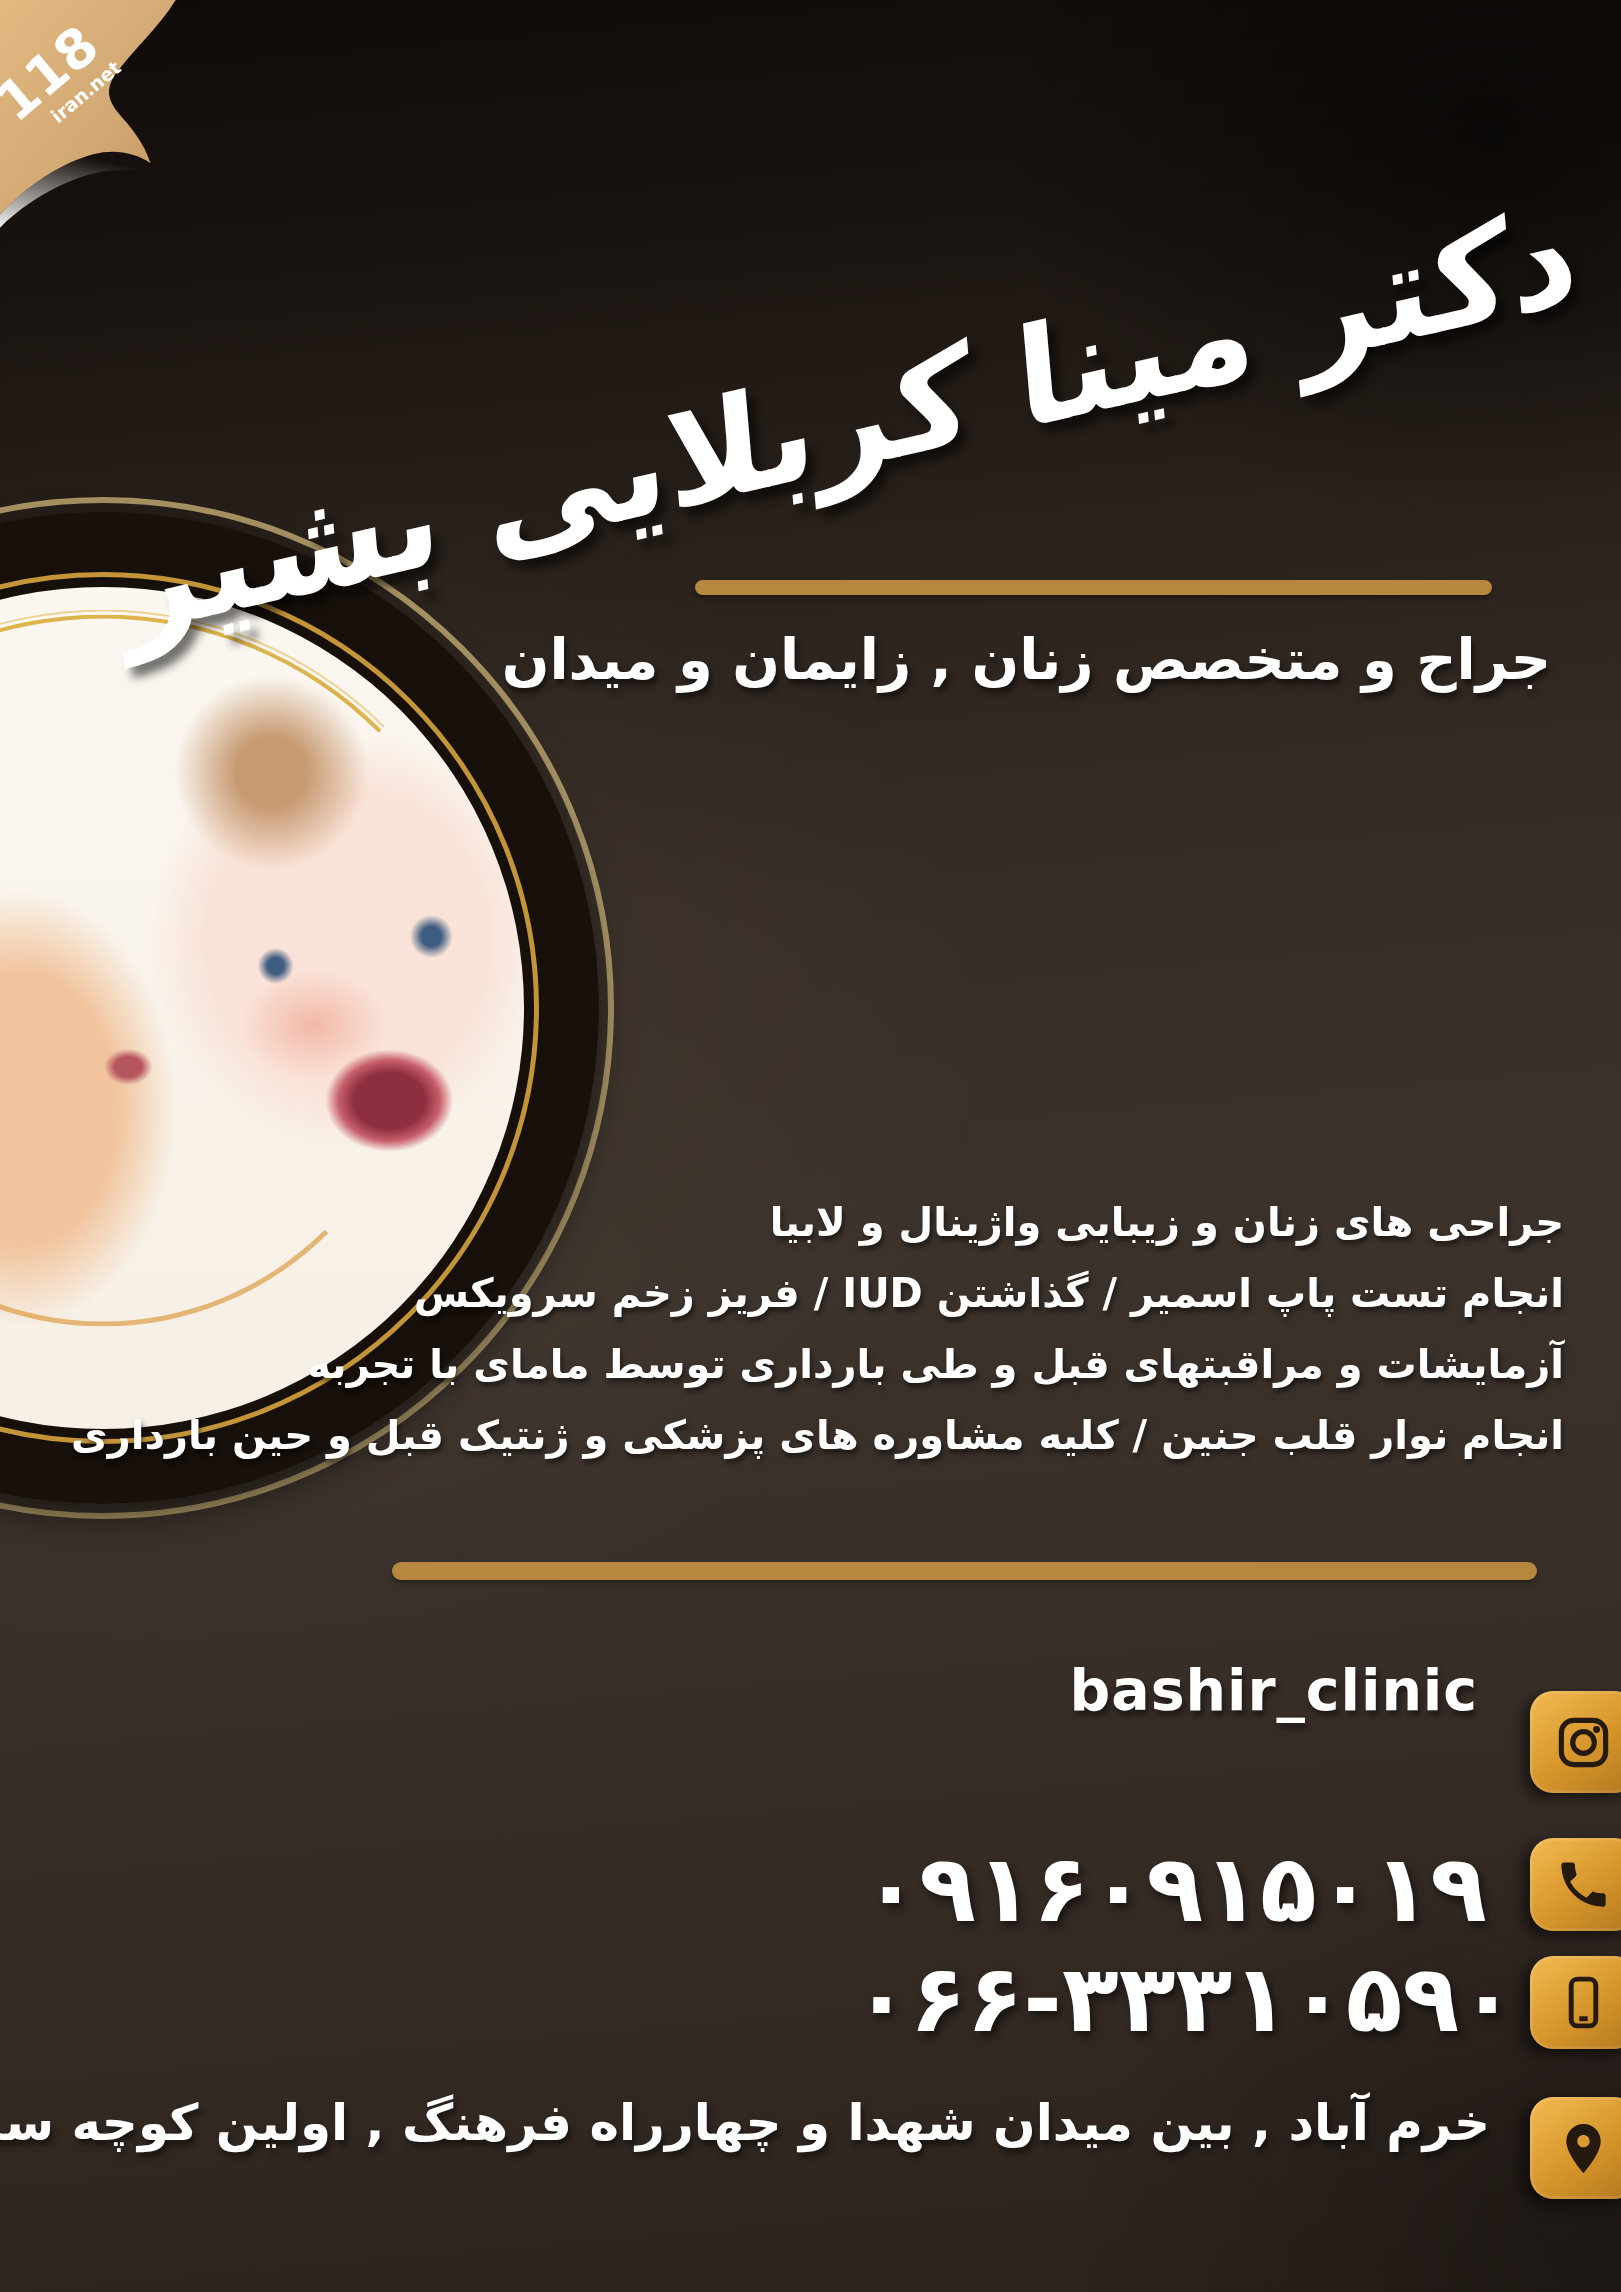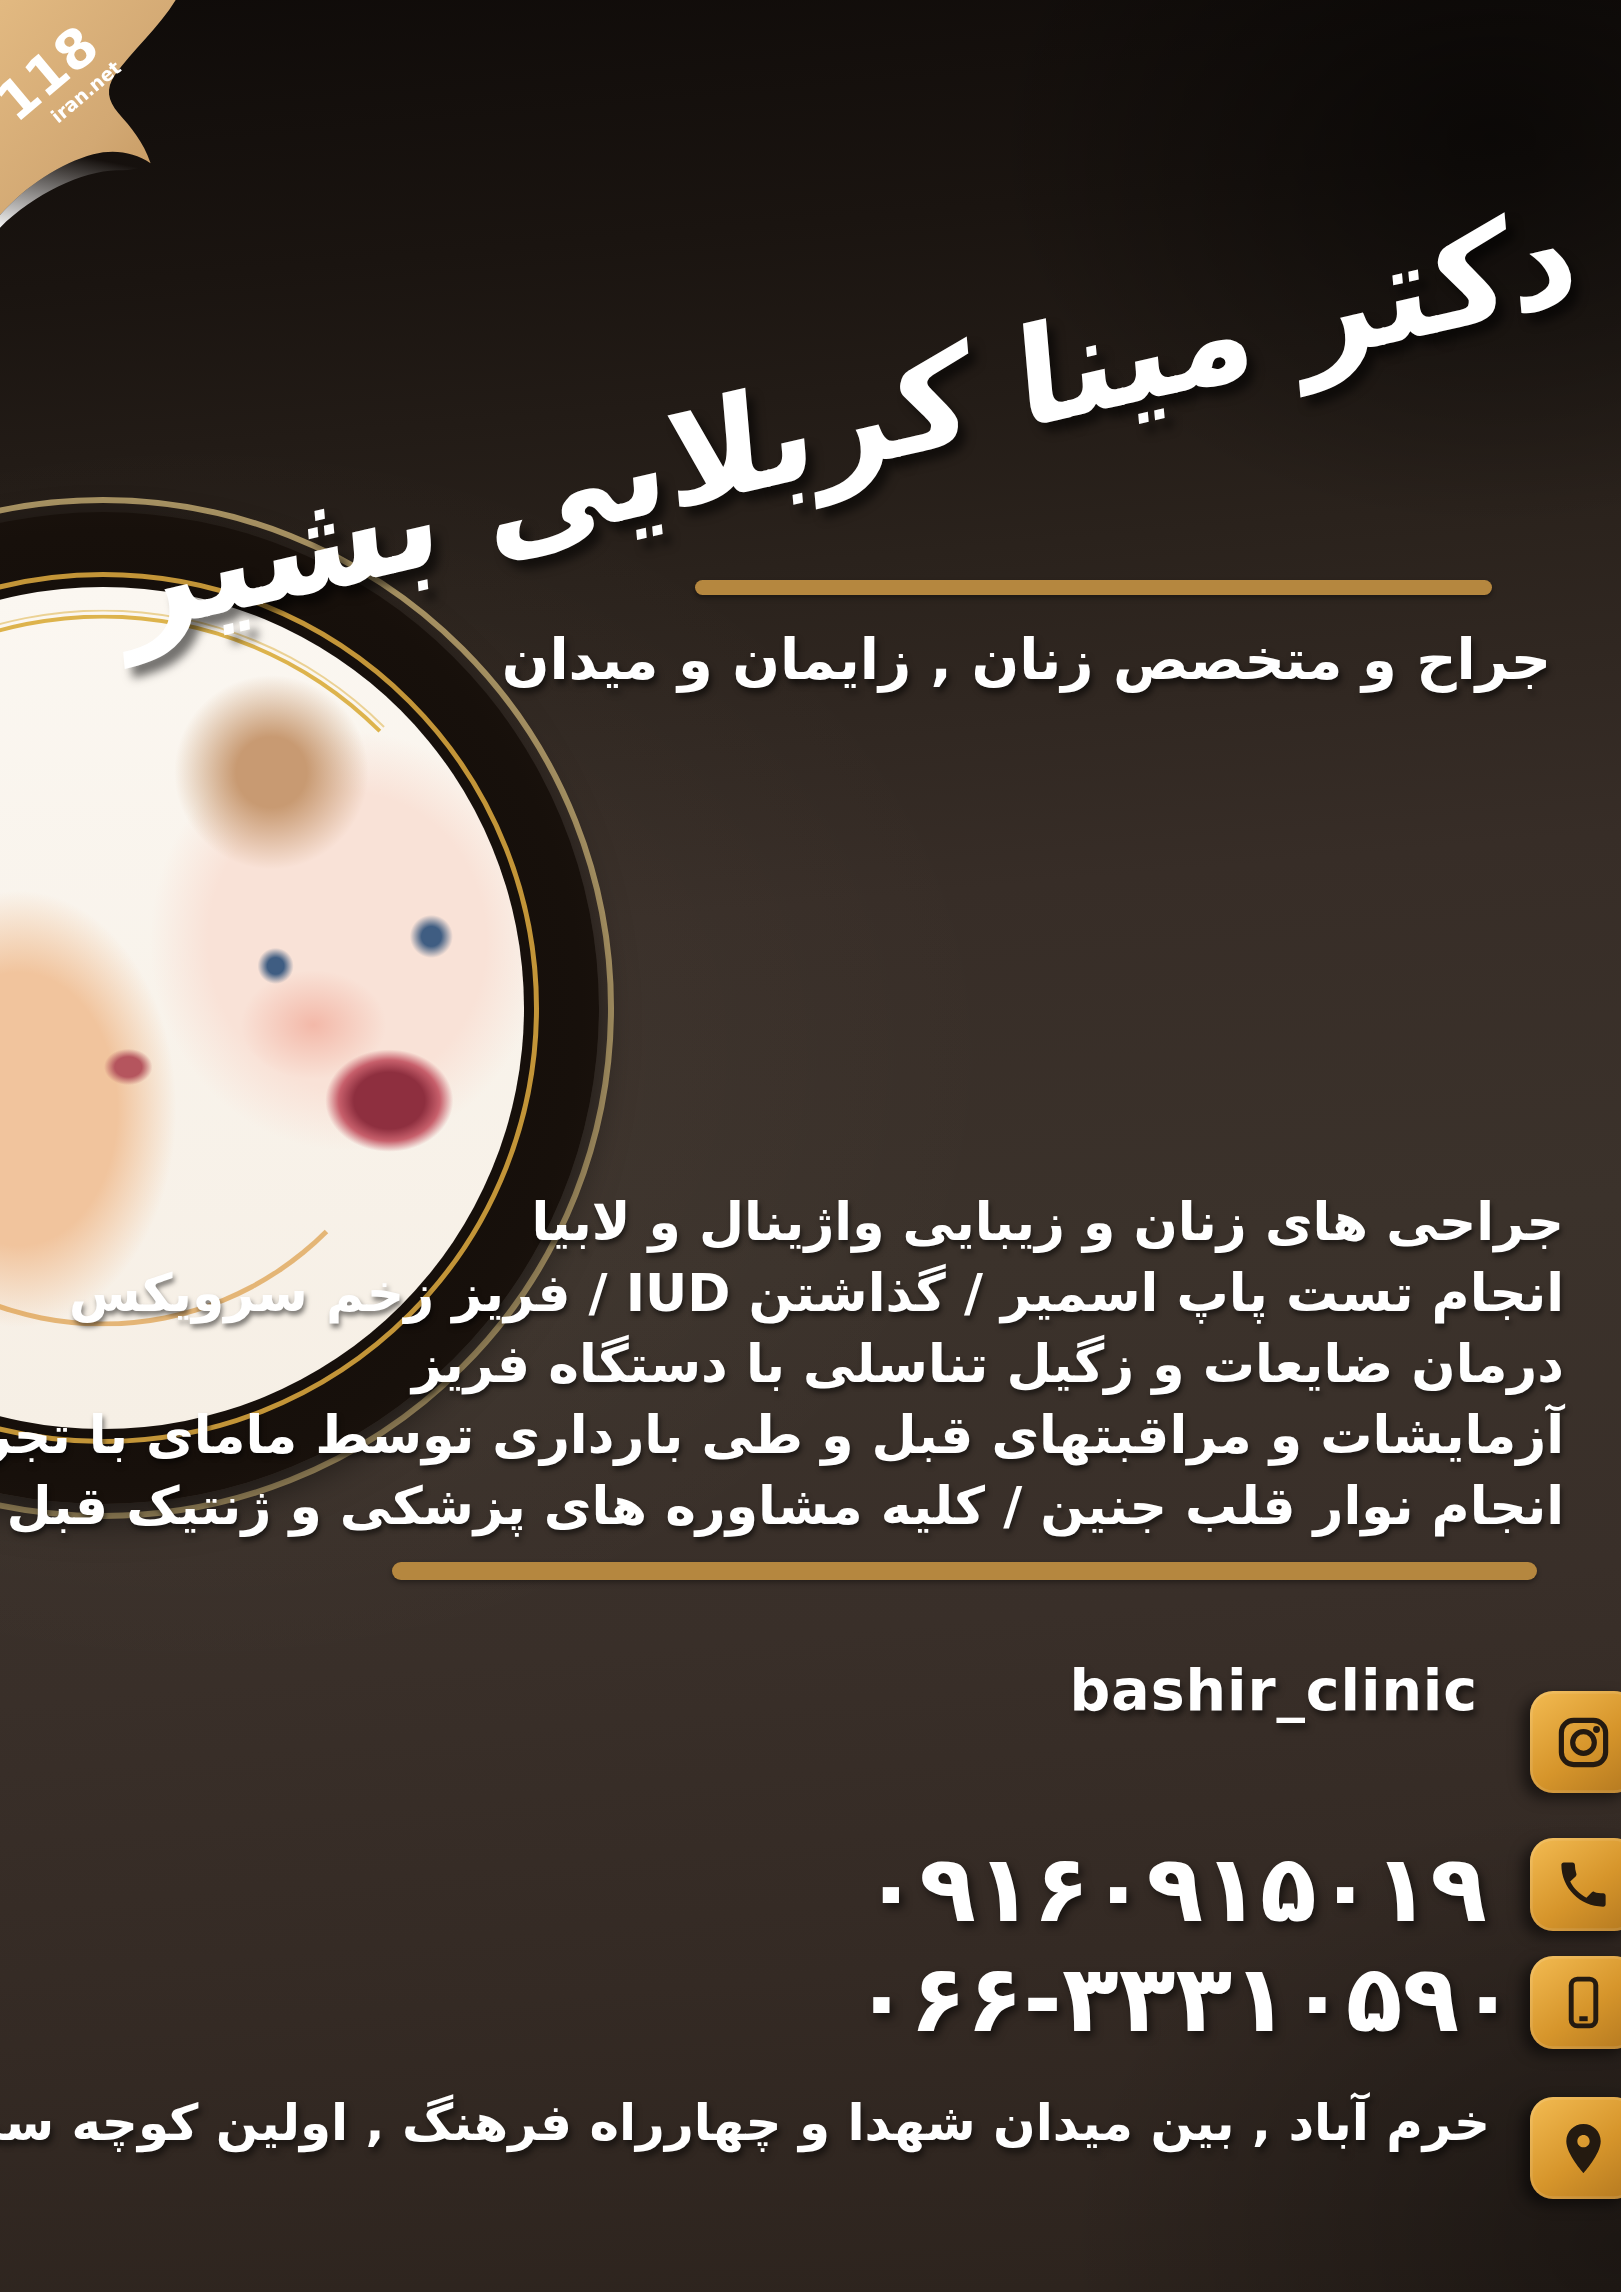--- a/index.html
+++ b/index.html
@@ -59,21 +59,21 @@
   .divider-2{left:392px;top:1562px;width:1145px;height:18px;}
   .subtitle{
     position:absolute;right:70px;top:627px;
     direction:rtl;white-space:nowrap;
     font-size:56px;font-weight:bold;color:#fff;
     text-shadow:2.7px 4.5px 6.3px rgba(0,0,0,.55);
   }
   .services{
     position:absolute;right:57px;top:1187px;width:1343px;
     direction:rtl;text-align:right;
-    font-size:52px;font-weight:bold;color:#fff;line-height:71px;
+    font-size:40px;font-weight:bold;color:#fff;line-height:71px;
     text-shadow:1.8px 3.6px 5.4px rgba(0,0,0,.5);
   }
   .services .line{white-space:nowrap;}
 
   
   .icon-badge{
     position:absolute;right:-16px;width:107px;height:93px;
     border-radius:23px;
     background:linear-gradient(145deg,#f3bb52,#d6952b 55%,#b2771f);
     box-shadow:-7.2px 5.4px 12.5px rgba(0,0,0,.5), inset 0 0 0 2.7px rgba(255,255,255,.10);
@@ -141,21 +141,20 @@
   </svg>
 
   <div class="title">دکتر مینا کربلایی بشیر</div>
 
   <div class="divider divider-1"></div>
   <div class="subtitle">جراح و متخصص زنان , زایمان و میدان</div>
 
   <div class="services">
     <div class="line">جراحی های زنان و زیبایی واژینال و لابیا</div>
     <div class="line">انجام تست پاپ اسمیر / گذاشتن IUD / فریز زخم سرویکس</div>
-    <div class="line">درمان ضایعات و زگیل تناسلی با دستگاه فریز</div>
     <div class="line">آزمایشات و مراقبتهای قبل و طی بارداری توسط مامای با تجربه</div>
     <div class="line">انجام نوار قلب جنین / کلیه مشاوره های پزشکی و ژنتیک قبل و حین بارداری</div>
   </div>
 
   <div class="divider divider-2"></div>
 
   <div class="ig-handle">bashir_clinic</div>
   <div class="icon-badge badge-ig">
     <svg viewBox="0 0 24 24" fill="none" stroke="#241a10" stroke-width="2.1">
       <rect x="3" y="3" width="18" height="18" rx="5"></rect>

